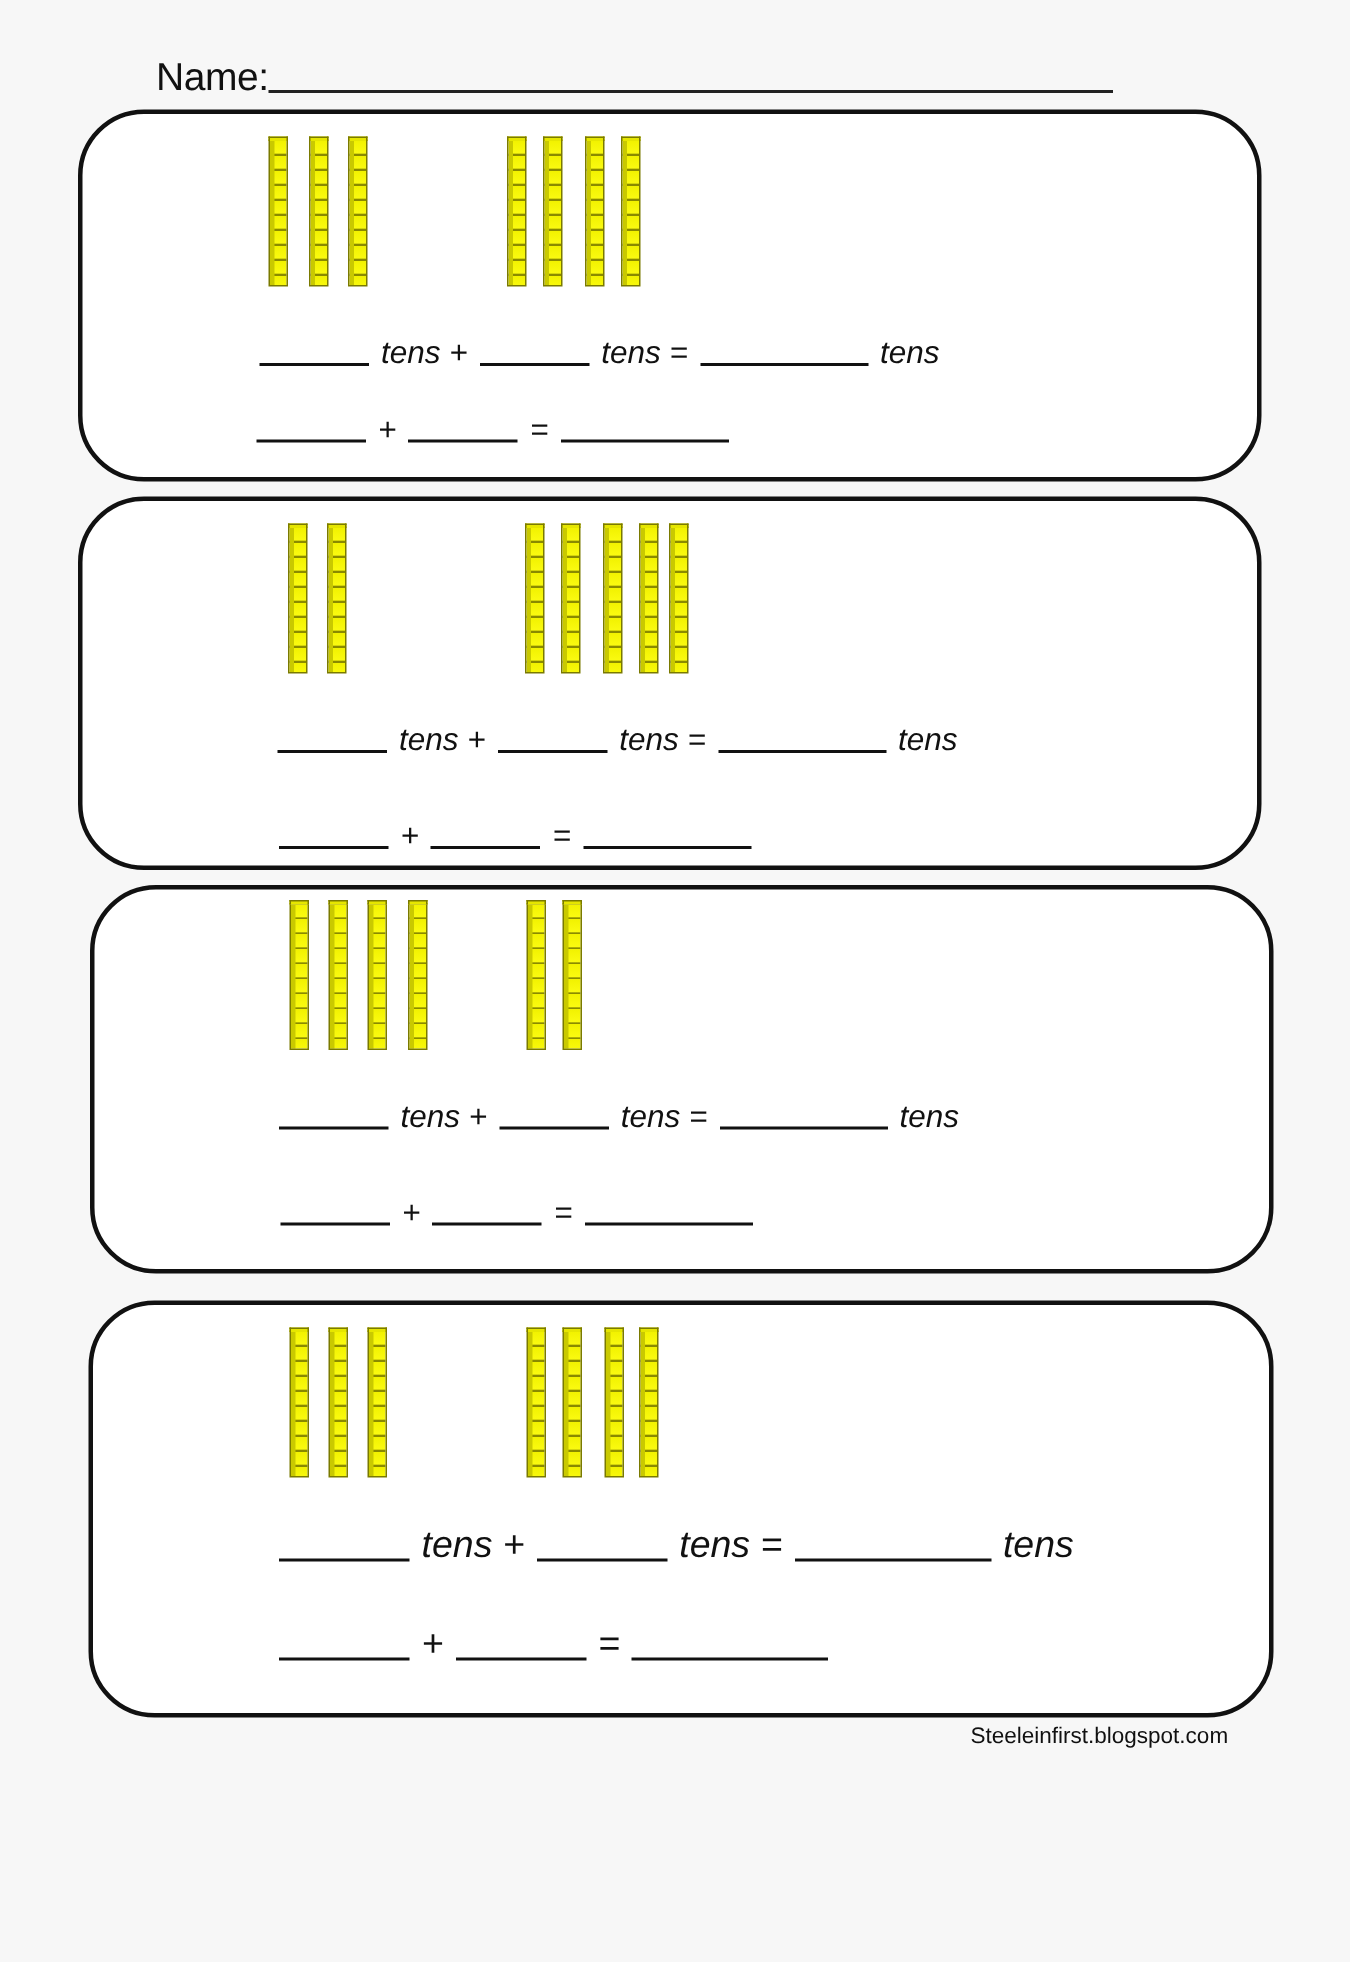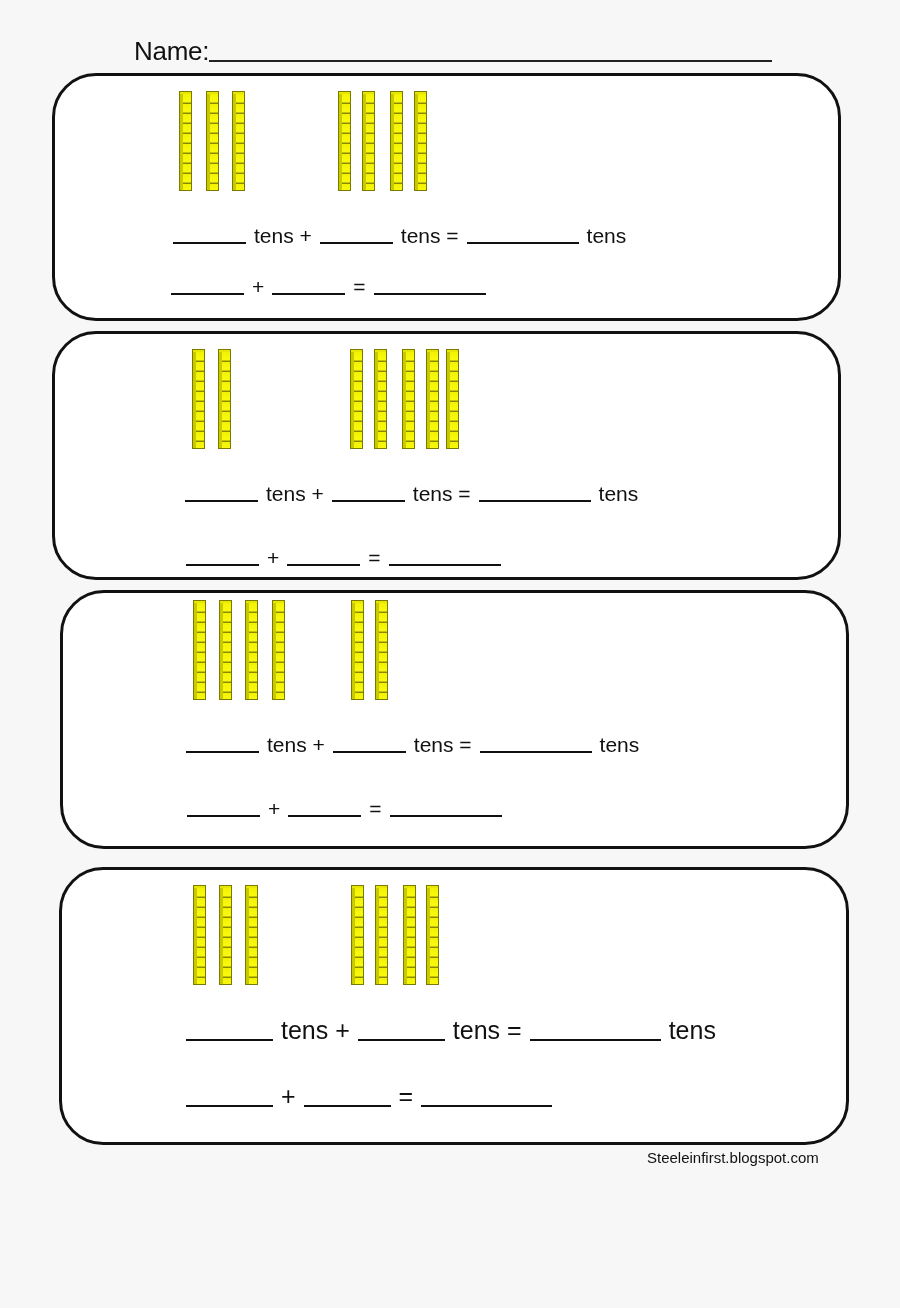--- a/index.html
+++ b/index.html
@@ -5,21 +5,21 @@
   html, body { margin: 0; padding: 0; }
   body {
     width: 900px; height: 1308px;
     background: #f7f7f7;
     position: relative;
     overflow: hidden;
     font-family: "Liberation Sans", "DejaVu Sans", sans-serif;
     color: #111;
   }
   .name-line {
-    position: absolute; left: 134px; top: 32px;
+    position: absolute; left: 104px; top: 32px;
     font-size: 26px; white-space: nowrap; letter-spacing: -0.3px; text-align: right;
   }
   .name-blank {
     display: inline-block; width: 563px; height: 28px;
     border-bottom: 2px solid #222; vertical-align: bottom; margin-bottom: 5px;
   }
   .problem-box {
     position: absolute; background: #fff;
     border: 3px solid #111; border-radius: 44px;
     box-sizing: border-box;
@@ -39,21 +39,21 @@
   }
   .eq-row {
     position: absolute; white-space: nowrap;
     font-size: 21px; display: flex; align-items: flex-end;
   }
   .eq-row.large { font-size: 25px; }
   .blank {
     display: inline-block; border-bottom: 2px solid #111;
     height: 1px; margin-bottom: 4px;
   }
-  .word { margin: 0 8px; }
+  .word { margin: 0 8px; font-style: italic; }
   .footer {
     position: absolute; left: 647px; top: 1149px;
     font-size: 15px; color: #111;
   }
 </style>
 </head>
 <body>
 
 <div class="name-line">
   <span>Name:</span><span class="name-blank"></span>

